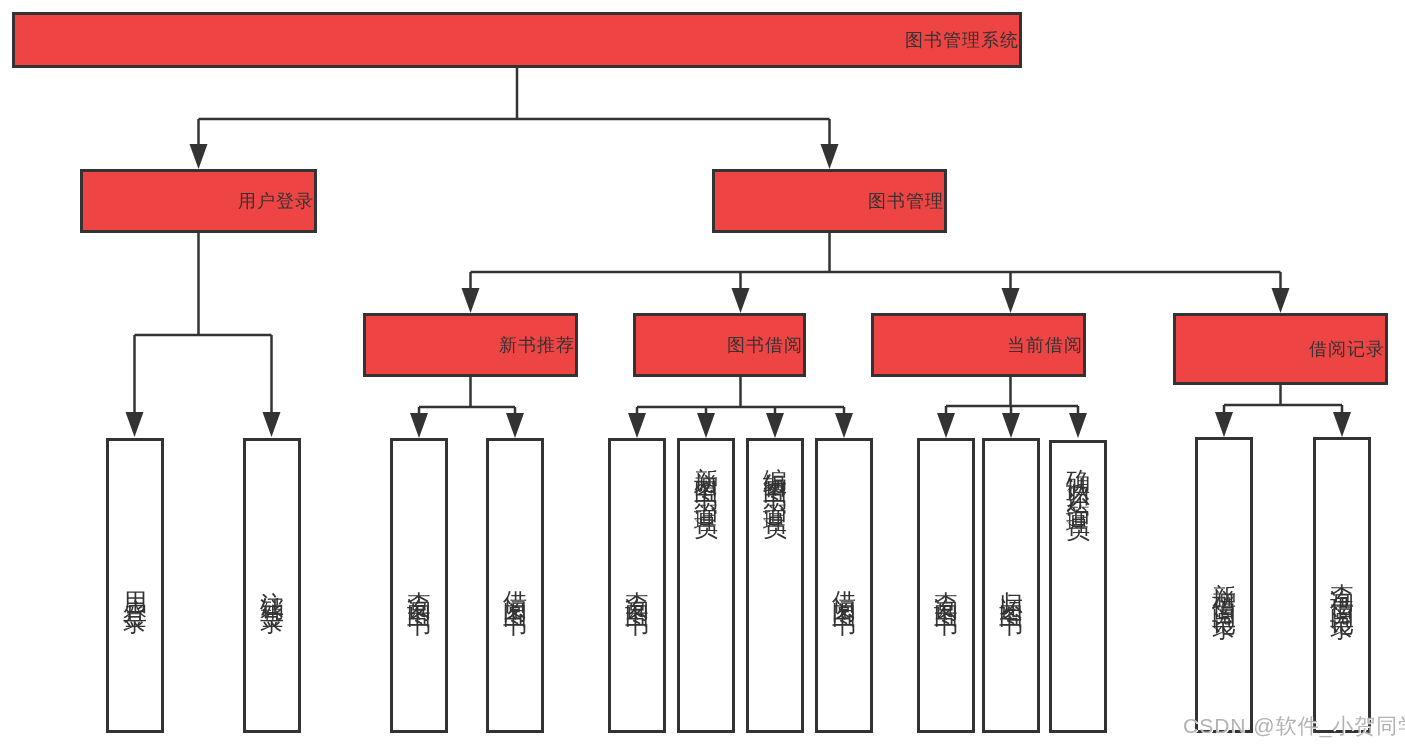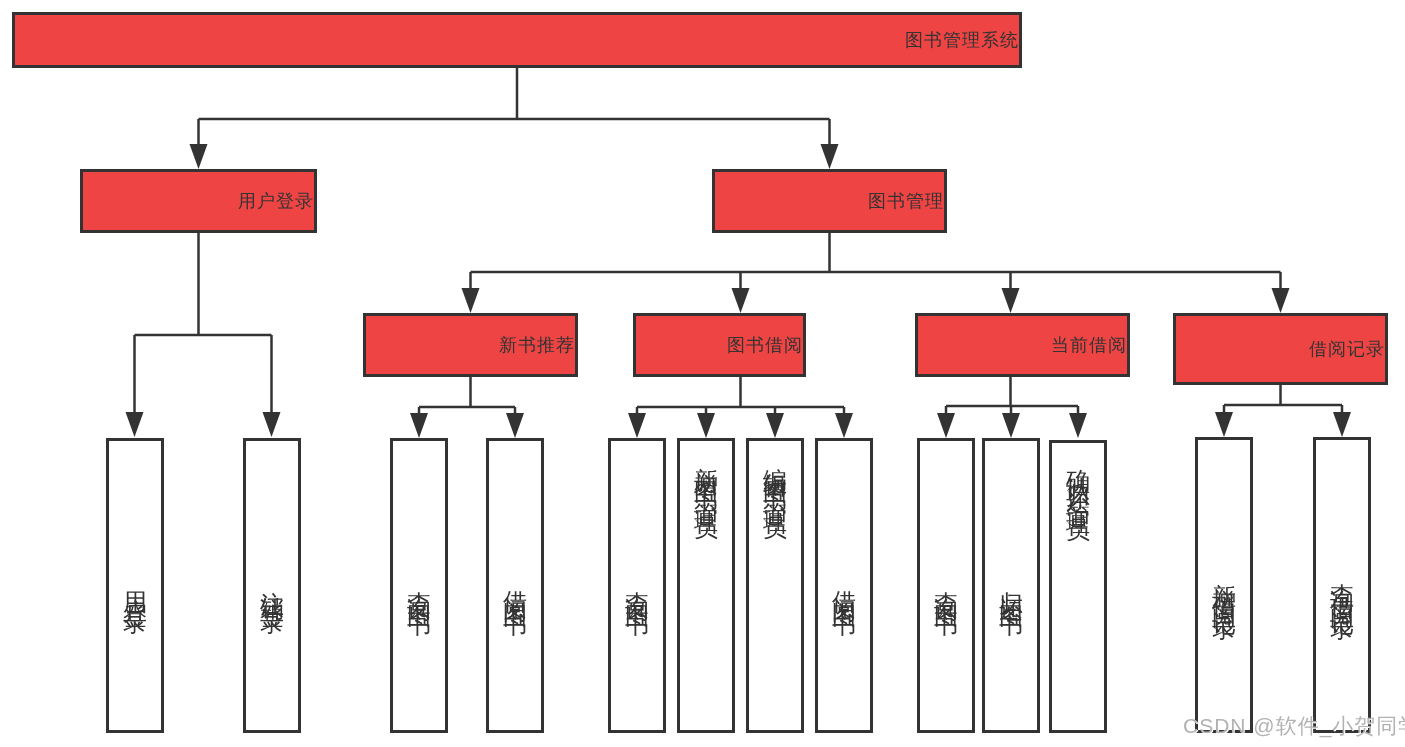--- a/index.html
+++ b/index.html
@@ -110,21 +110,21 @@
   <div class="hbox" style="left:712px;top:169px;width:235px;height:64px">
     <span>图书管理</span>
   </div>
 
   <div class="hbox" style="left:363px;top:313px;width:215px;height:64px">
     <span>新书推荐</span>
   </div>
   <div class="hbox" style="left:633px;top:313px;width:173px;height:64px">
     <span>图书借阅</span>
   </div>
-  <div class="hbox" style="left:915px;top:313px;width:215px;height:64px">
+  <div class="hbox" style="left:871px;top:313px;width:215px;height:64px">
     <span>当前借阅</span>
   </div>
   <div class="hbox" style="left:1173px;top:313px;width:215px;height:72px">
     <span>借阅记录</span>
   </div>
 
   <div class="vbox" style="left:106px;top:438px;width:58px;height:295px">
     <span class="vtext">用户登录</span>
   </div>
   <div class="vbox" style="left:243px;top:438px;width:58px;height:295px">

